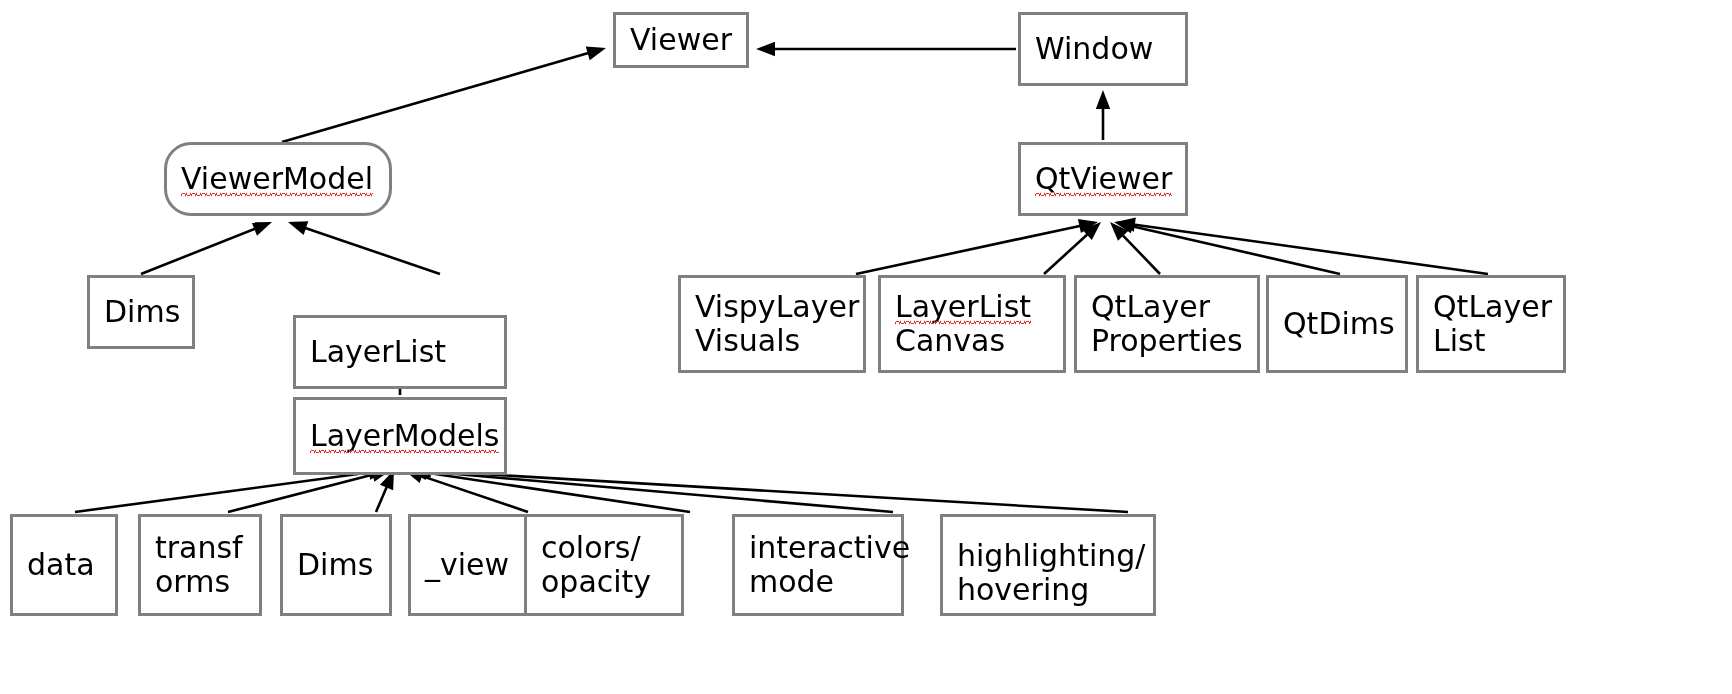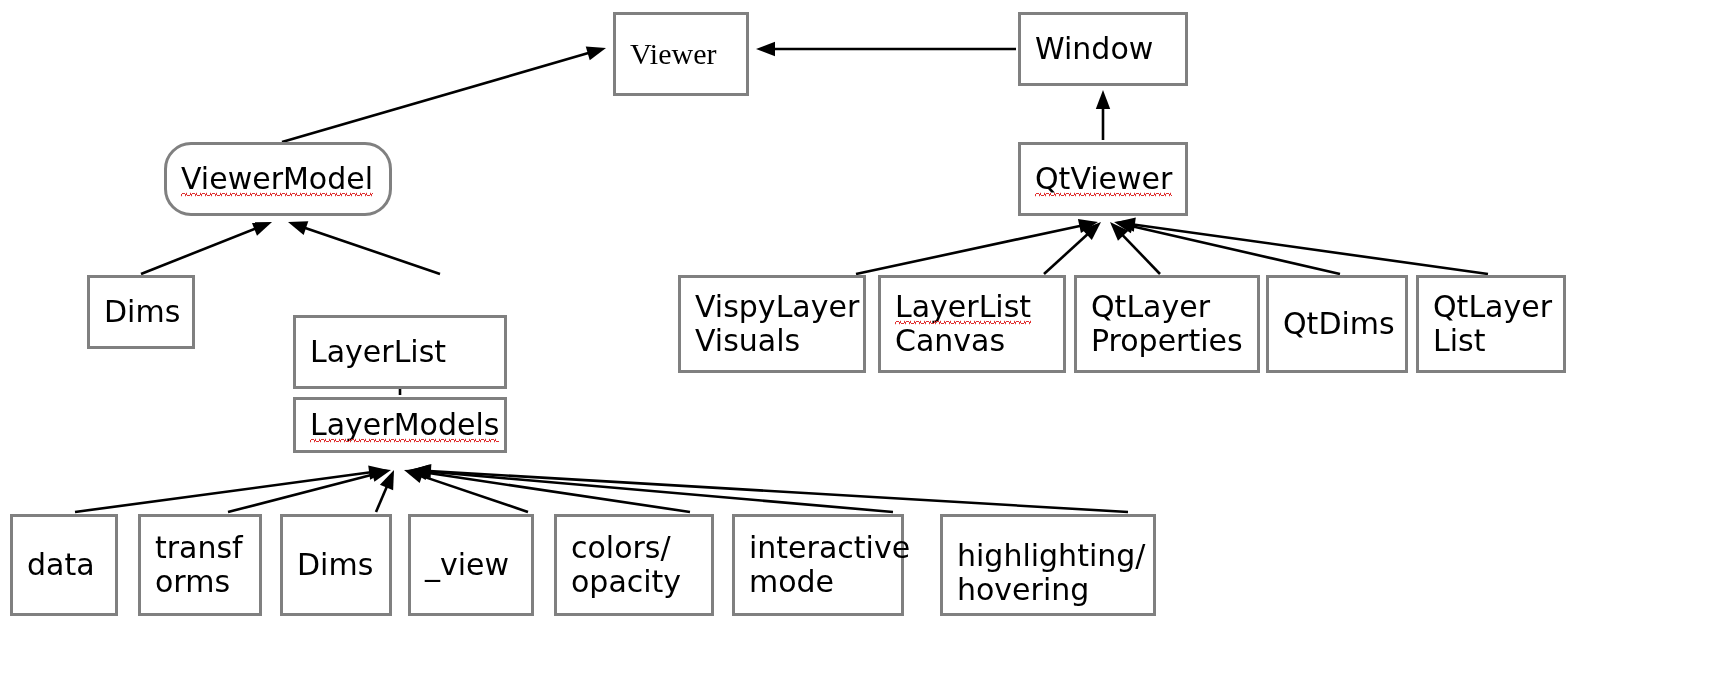--- a/index.html
+++ b/index.html
@@ -136,21 +136,21 @@
       <g>
         <line x1="893" y1="512" x2="427.41428548166056" y2="471.51428569405743" stroke="#000000" stroke-width="2.6"></line>
         <polygon points="410,470 429.55230441354485,464.47303047592305 428.30483793789114,478.81889494594094" fill="#000000"></polygon>
       </g>
       <g>
         <line x1="1128" y1="512" x2="429.45000388856397" y2="471.0236035800554" stroke="#000000" stroke-width="2.6"></line>
         <polygon points="412,470 431.3890171429699,463.924967964725 430.5457739191256,478.30025720930854" fill="#000000"></polygon>
       </g>
     </svg>
   <div id="node-layer">
-      <div class="node" style="left: 613px; top: 12px; width: 136px; height: 84px; border-color: rgb(128, 128, 128); background: rgb(255, 255, 255); font-family: Liberation Serif, serif;">
+      <div class="node" style="left: 613px; top: 12px; width: 136px; height: 56px; border-color: rgb(128, 128, 128); background: rgb(255, 255, 255);">
         <span class="node-label" style="color: rgb(0, 0, 0);">Viewer</span>
       </div>
       <div class="node" style="left: 1018px; top: 12px; width: 170px; height: 74px; border-color: rgb(128, 128, 128); background: rgb(255, 255, 255);">
         <span class="node-label" style="color: rgb(0, 0, 0);">Window</span>
       </div>
       <div class="node squiggle" style="left: 164px; top: 142px; width: 228px; height: 74px; border-color: rgb(128, 128, 128); background: rgb(255, 255, 255); border-radius: 27px;">
         <span class="node-label" style="color: rgb(0, 0, 0);">ViewerModel</span>
       </div>
       <div class="node squiggle" style="left: 1018px; top: 142px; width: 170px; height: 74px; border-color: rgb(128, 128, 128); background: rgb(255, 255, 255);">
         <span class="node-label" style="color: rgb(0, 0, 0);">QtViewer</span>
@@ -173,37 +173,37 @@
         <span class="node-label" style="color: rgb(0, 0, 0);">QtLayer
 Properties</span>
       </div>
       <div class="node" style="left: 1266px; top: 275px; width: 142px; height: 98px; border-color: rgb(128, 128, 128); background: rgb(255, 255, 255);">
         <span class="node-label" style="color: rgb(0, 0, 0);">QtDims</span>
       </div>
       <div class="node" style="left: 1416px; top: 275px; width: 150px; height: 98px; border-color: rgb(128, 128, 128); background: rgb(255, 255, 255);">
         <span class="node-label" style="color: rgb(0, 0, 0);">QtLayer
 List</span>
       </div>
-      <div class="node squiggle" style="left: 293px; top: 397px; width: 214px; height: 56px; border-color: rgb(128, 128, 128); background: rgb(255, 255, 255);">
+      <div class="node squiggle" style="left: 293px; top: 397px; width: 214px; height: 78px; border-color: rgb(128, 128, 128); background: rgb(255, 255, 255);">
         <span class="node-label" style="color: rgb(0, 0, 0);">LayerModels</span>
       </div>
       <div class="node" style="left: 10px; top: 514px; width: 108px; height: 102px; border-color: rgb(128, 128, 128); background: rgb(255, 255, 255);">
         <span class="node-label" style="color: rgb(0, 0, 0);">data</span>
       </div>
       <div class="node" style="left: 138px; top: 514px; width: 124px; height: 102px; border-color: rgb(128, 128, 128); background: rgb(255, 255, 255);">
         <span class="node-label" style="color: rgb(0, 0, 0);">transf
 orms</span>
       </div>
       <div class="node" style="left: 280px; top: 514px; width: 112px; height: 102px; border-color: rgb(128, 128, 128); background: rgb(255, 255, 255);">
         <span class="node-label" style="color: rgb(0, 0, 0);">Dims</span>
       </div>
       <div class="node" style="left: 408px; top: 514px; width: 126px; height: 102px; border-color: rgb(128, 128, 128); background: rgb(255, 255, 255);">
         <span class="node-label" style="color: rgb(0, 0, 0);">_view</span>
       </div>
-      <div class="node" style="left: 554px; top: 514px; width: 160px; height: 102px; border-color: rgb(128, 128, 128); background: rgb(255, 255, 255);">
+      <div class="node" style="left: 524px; top: 514px; width: 160px; height: 102px; border-color: rgb(128, 128, 128); background: rgb(255, 255, 255);">
         <span class="node-label" style="color: rgb(0, 0, 0);">colors/
 opacity</span>
       </div>
       <div class="node" style="left: 732px; top: 514px; width: 172px; height: 102px; border-color: rgb(128, 128, 128); background: rgb(255, 255, 255);">
         <span class="node-label" style="color: rgb(0, 0, 0);">interactive
 mode</span>
       </div>
       <div class="node" style="left: 940px; top: 514px; width: 216px; height: 102px; border-color: rgb(128, 128, 128); background: rgb(255, 255, 255);">
         <span class="node-label" style="color: rgb(0, 0, 0); margin-top: 15px;">highlighting/
 hovering</span>

